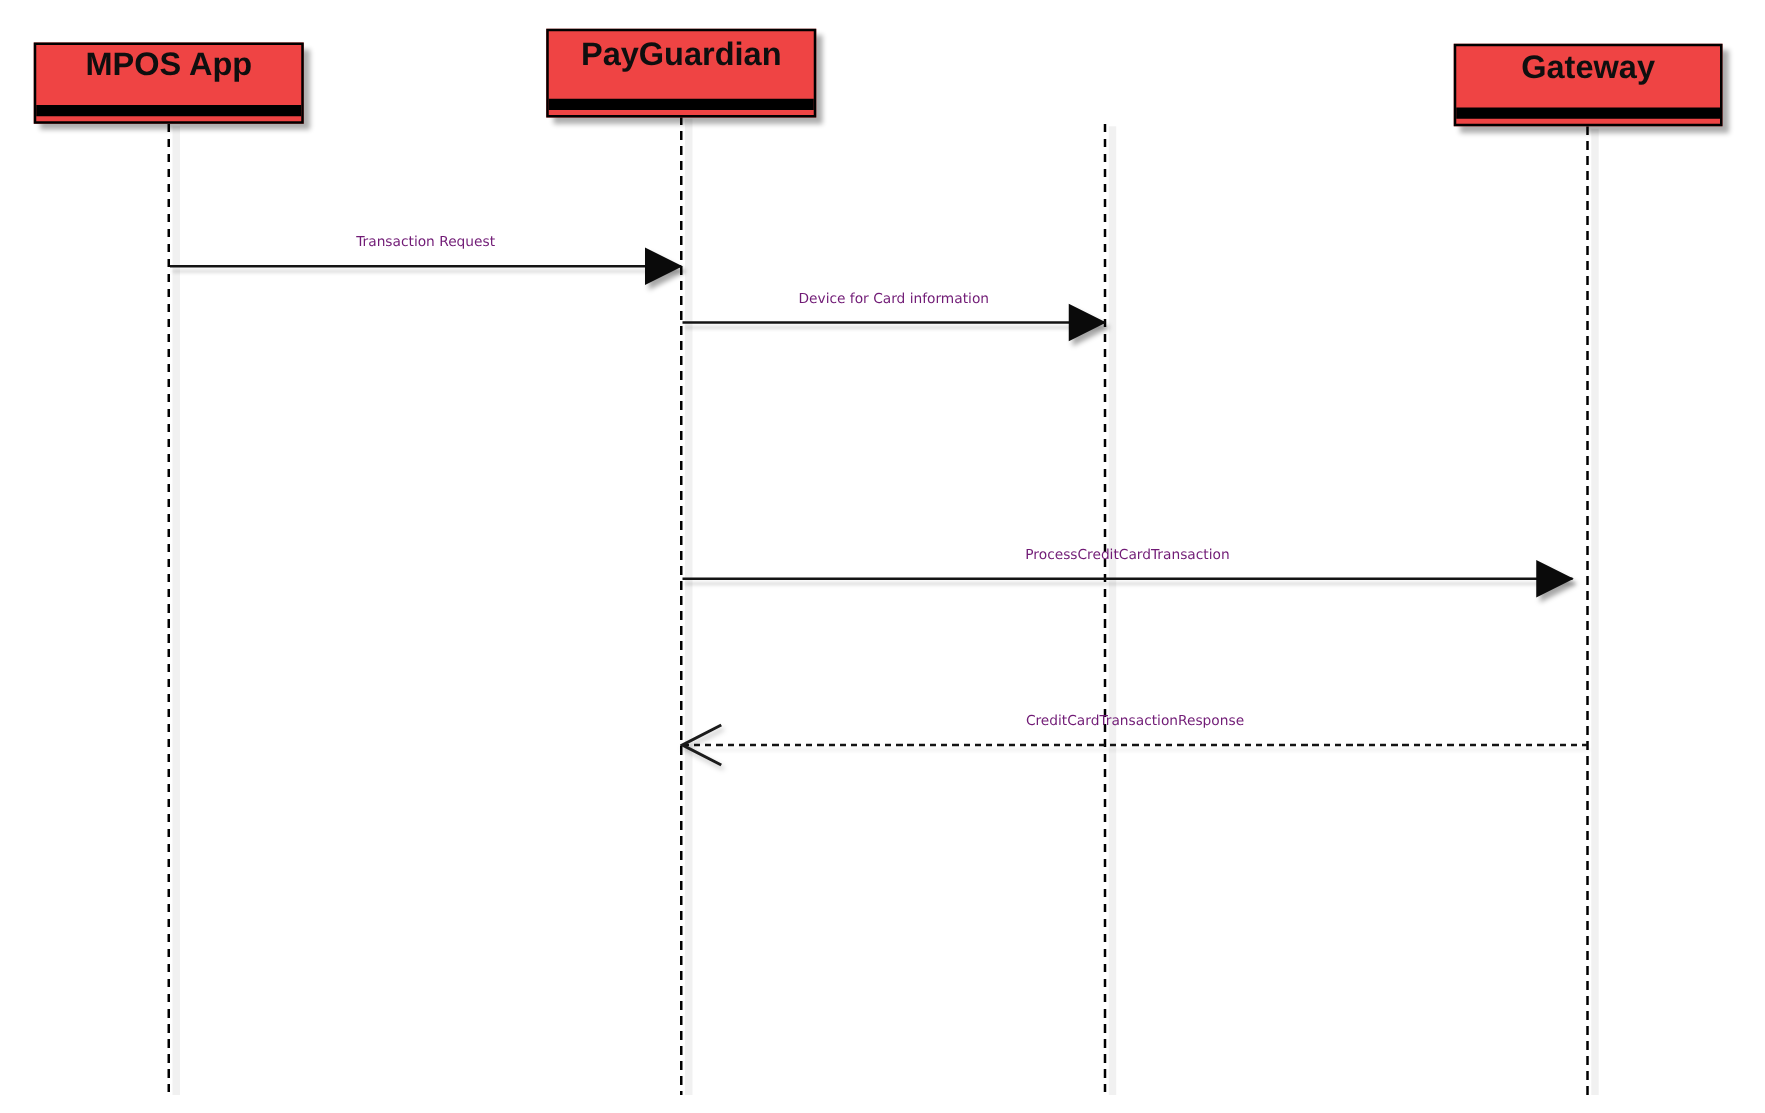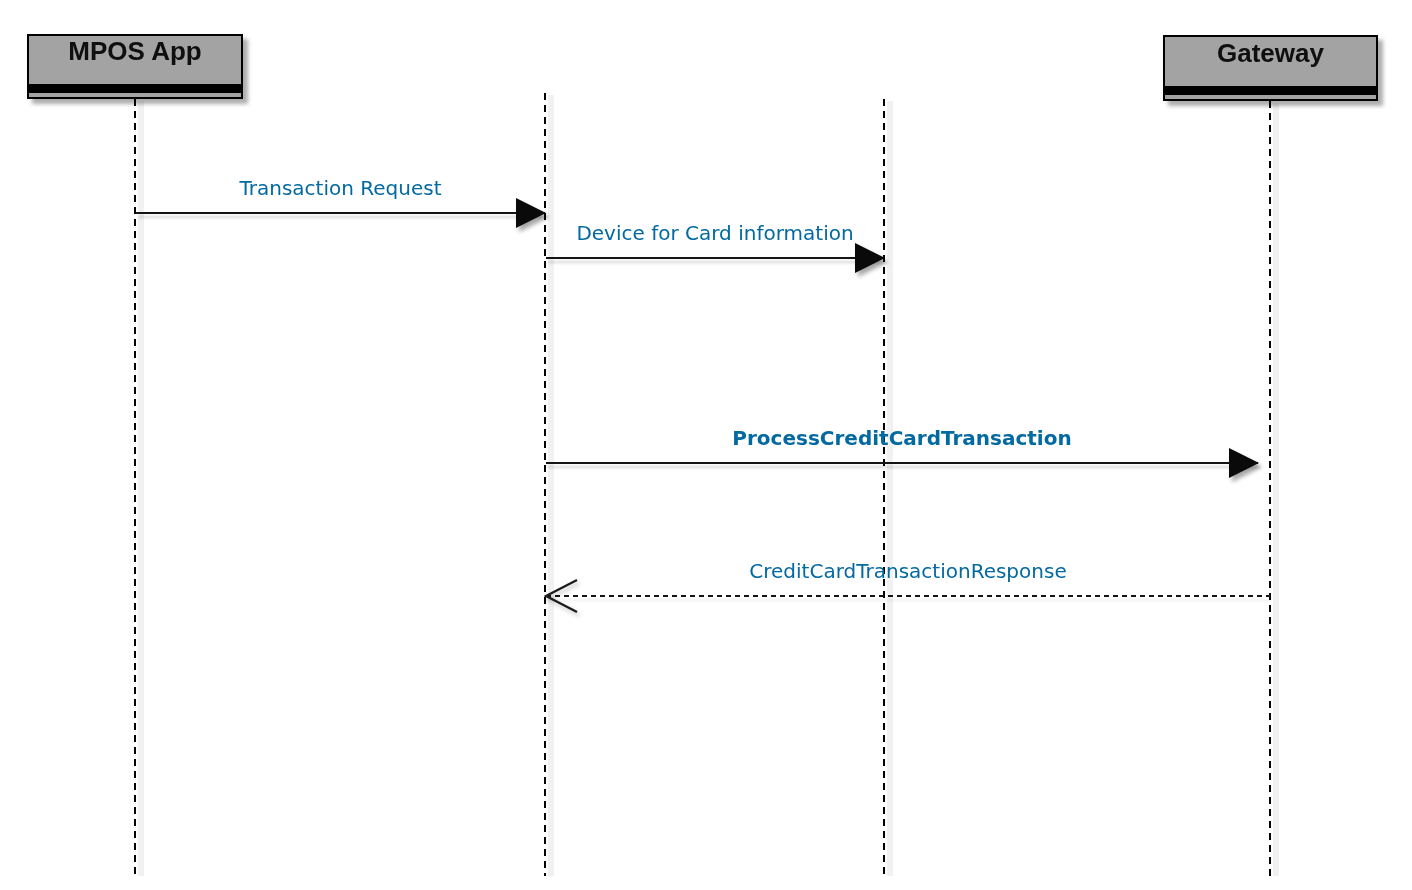--- a/index.html
+++ b/index.html
@@ -27,21 +27,21 @@
     background: rgba(0,0,0,0.055);
   }
   .ll0 { left: 134px;  top: 99px;  height: 777px; }
   .ll1 { left: 544px;  top: 93px;  height: 783px; }
   .ll2 { left: 883px;  top: 99px;  height: 777px; }
   .ll3 { left: 1269px; top: 101px; height: 775px; }
 
   
   .participant {
     position: absolute;
-    background: #a3a3a3;
+    background: #ef4444;
     border: 2px solid #000000;
     box-shadow: 5px 5px 4px rgba(0,0,0,0.32);
     display: flex;
     align-items: center;
     justify-content: center;
     padding-bottom: 30px;
     box-sizing: border-box;
     z-index: 3;
   }
   .participant .band {
@@ -63,22 +63,22 @@
   .p2 { left: 776px;  top: 33px; width: 215px; height: 66px; }
   .p3 { left: 1163px; top: 35px; width: 215px; height: 66px; }
 
   
   .message { position: absolute; height: 40px; z-index: 2; }
   .msg-label {
     position: absolute;
     left: 0; right: 0;
     bottom: 14px;
     text-align: center;
-    font-size: 20px;
-    color: #0369a1;
+    font-size: 11px;
+    color: #701a75;
     white-space: nowrap;
   }
   .msg-line {
     position: absolute;
     left: 0; right: 0; bottom: 0;
     height: 2px;
   }
   .msg-line.solid {
     background: #141414;
     box-shadow: 2px 4px 3px rgba(0,0,0,0.18);
@@ -100,36 +100,40 @@
   .head-open {
     position: absolute;
     left: -2px;
     bottom: -17px;
     filter: drop-shadow(2px 3px 2px rgba(0,0,0,0.25));
   }
 
   .m0 { left: 136px; width: 409px; top: 174px; }
   .m1 { left: 546px; width: 338px; top: 219px; }
   .m2 { left: 546px; width: 338px; top: 333px; }
-  .m3 { left: 546px; width: 712px; top: 424px; font-weight: bold; }
+  .m3 { left: 546px; width: 712px; top: 424px; }
   .m4 { left: 546px; width: 724px; top: 533px; margin-top: 24px; }
   .m5 { left: 135px; width: 410px; top: 617px; }
 </style>
 </head>
 <body>
 
 <div id="canvas">
 
   <div class="lifeline ll0"></div>
   <div class="lifeline ll1"></div>
   <div class="lifeline ll2"></div>
   <div class="lifeline ll3"></div>
 
   <div class="participant p0">
     <span class="pname">MPOS App</span>
+    <div class="band"></div>
+  </div>
+  <div class="participant p1">
+    <span class="pname">PayGuardian</span>
     <div class="band"></div>
   </div>
   <div class="participant p3">
     <span class="pname">Gateway</span>
     <div class="band"></div>
   </div>
 
   <div class="message m0">
     <div class="msg-label">Transaction Request</div>
     <div class="msg-line solid"></div>

